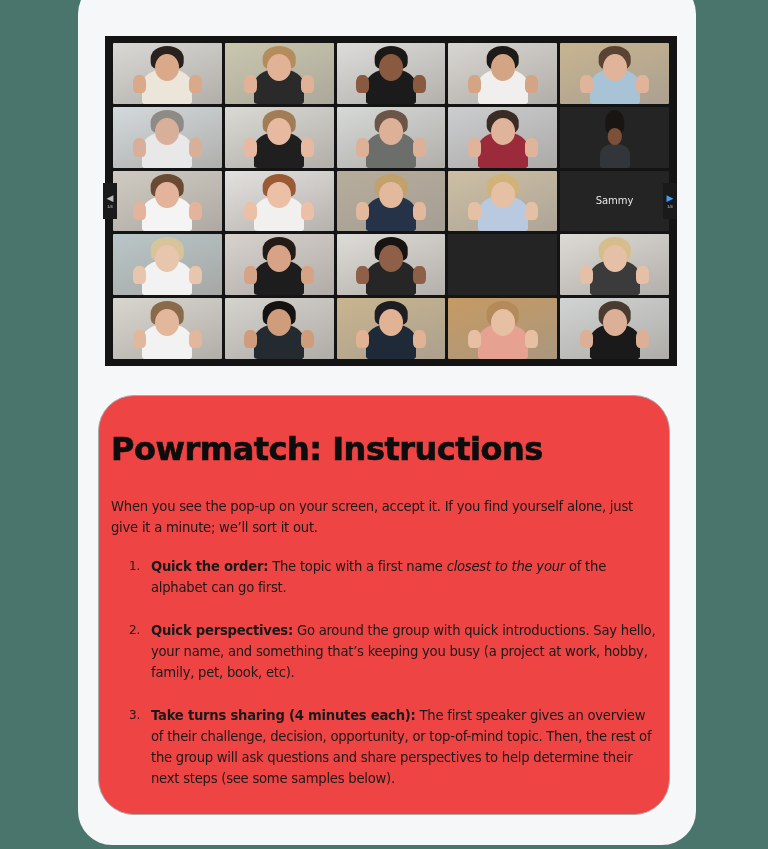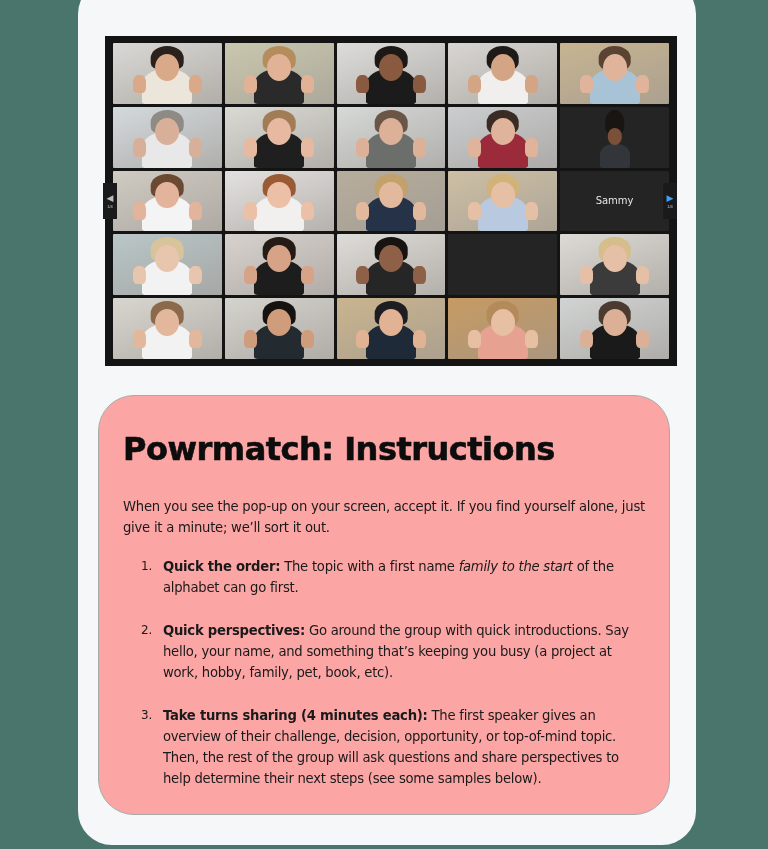--- a/index.html
+++ b/index.html
@@ -74,24 +74,24 @@
       color: #3ba0ff; font-size: 9px;
     }
     .nav-arrow.left { left: 103px; color: #bbb; }
     .nav-arrow.right { left: 663px; }
     .nav-arrow .pg { font-size: 4px; color: #ccc; margin-top: 1px; }
 
     .instructions-card {
       position: absolute; left: 98px; top: 395px;
       width: 572px; height: 420px;
       box-sizing: border-box;
-      background: #fca5a5;
+      background: #ef4444;
       border: 1.5px solid #a9a9a9;
       border-radius: 36px;
-      padding: 0 24px;
+      padding: 0 12px;
       color: #1a1a1a;
     }
     .instructions-card h1 {
       margin: 34px 0 0 0;
       font-family: "DejaVu Sans", sans-serif;
       font-weight: 900;
       font-size: 32px;
       letter-spacing: -0.5px;
       color: #0d0d0d;
       -webkit-text-stroke: 0.6px #0d0d0d;
@@ -325,21 +325,21 @@
 <div class="nav-arrow right">
   <span>▶</span>
   <span class="pg">1/4</span>
 </div>
 
 <div class="instructions-card">
   <h1>Powrmatch: Instructions</h1>
   <p class="intro">When you see the pop-up on your screen, accept it. If you find yourself alone, just give it a minute; we’ll sort it out.</p>
   <ol class="steps">
     <li>
-      <span class="num">1.</span><b>Quick the order:</b><span> The topic with a first name </span><i>family to the start</i><span> of the alphabet can go first.</span>
+      <span class="num">1.</span><b>Quick the order:</b><span> The topic with a first name </span><i>closest to the your</i><span> of the alphabet can go first.</span>
     </li>
     <li>
       <span class="num">2.</span><b>Quick perspectives:</b><span> Go around the group with quick introductions.  Say hello, your name, and something that’s keeping you busy (a project at work, hobby, family, pet, book, etc).</span>
     </li>
     <li>
       <span class="num">3.</span><b>Take turns sharing (4 minutes each):</b><span> The first speaker gives an overview of their challenge, decision, opportunity, or top-of-mind topic. Then, the rest of the group will ask questions and share perspectives to help determine their next steps (see some samples below).</span>
     </li>
   </ol>
 </div>
 

